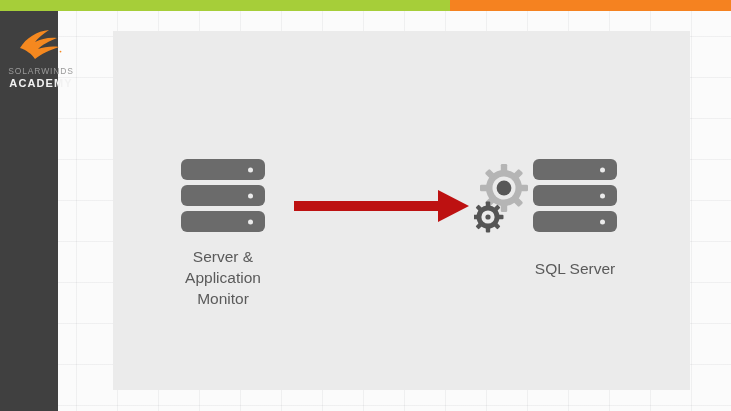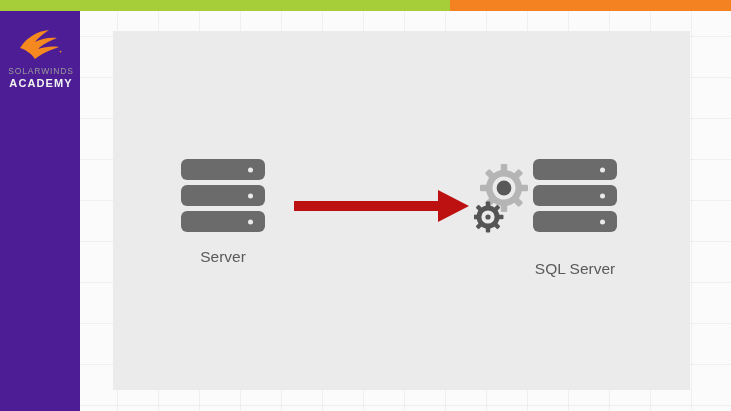--- a/index.html
+++ b/index.html
@@ -37,23 +37,23 @@
     width: 731px; height: 11px;
     display: flex;
   }
   .topbar-green { height: 100%; width: 450px; background: #a6ce39; }
   .topbar-orange { height: 100%; flex: 1; background: #f58220; }
 
   
   .sidebar {
     position: absolute;
     left: 0; top: 11px;
-    width: 80px;
+    width: 58px;
     height: 400px;
-    background: #4c1d95;
+    background: #404040;
   }
   .logo-block {
     position: absolute;
     left: 0; top: 16px;
     width: 82px;
     text-align: center;
   }
   .logo-mark {
     width: 56px;
     height: 34px;
@@ -146,21 +146,23 @@
           <span class="server-led"></span>
         </div>
       <div class="server-bar">
           <span class="server-led"></span>
         </div>
       <div class="server-bar">
           <span class="server-led"></span>
         </div>
     </div>
     <div class="node-label" style="left:30px; top:215px; width:160px;">
-      <div>Server</div>
+      <div>Server &amp;</div>
+      <div>Application</div>
+      <div>Monitor</div>
     </div>
 
     <svg class="arrow" style="left:181px; top:158px;" width="176" height="34" viewBox="0 0 176 34">
       <path d="M0 12 L144 12 L144 1 L175 17 L144 33 L144 22 L0 22 Z" fill="#bd1111"></path>
     </svg>
 
     <svg class="gears" style="left:361px; top:124px;" width="56" height="80" viewBox="0 0 56 80">
 
       <g transform="translate(30,33)">
         <g fill="#b5b5b5">

